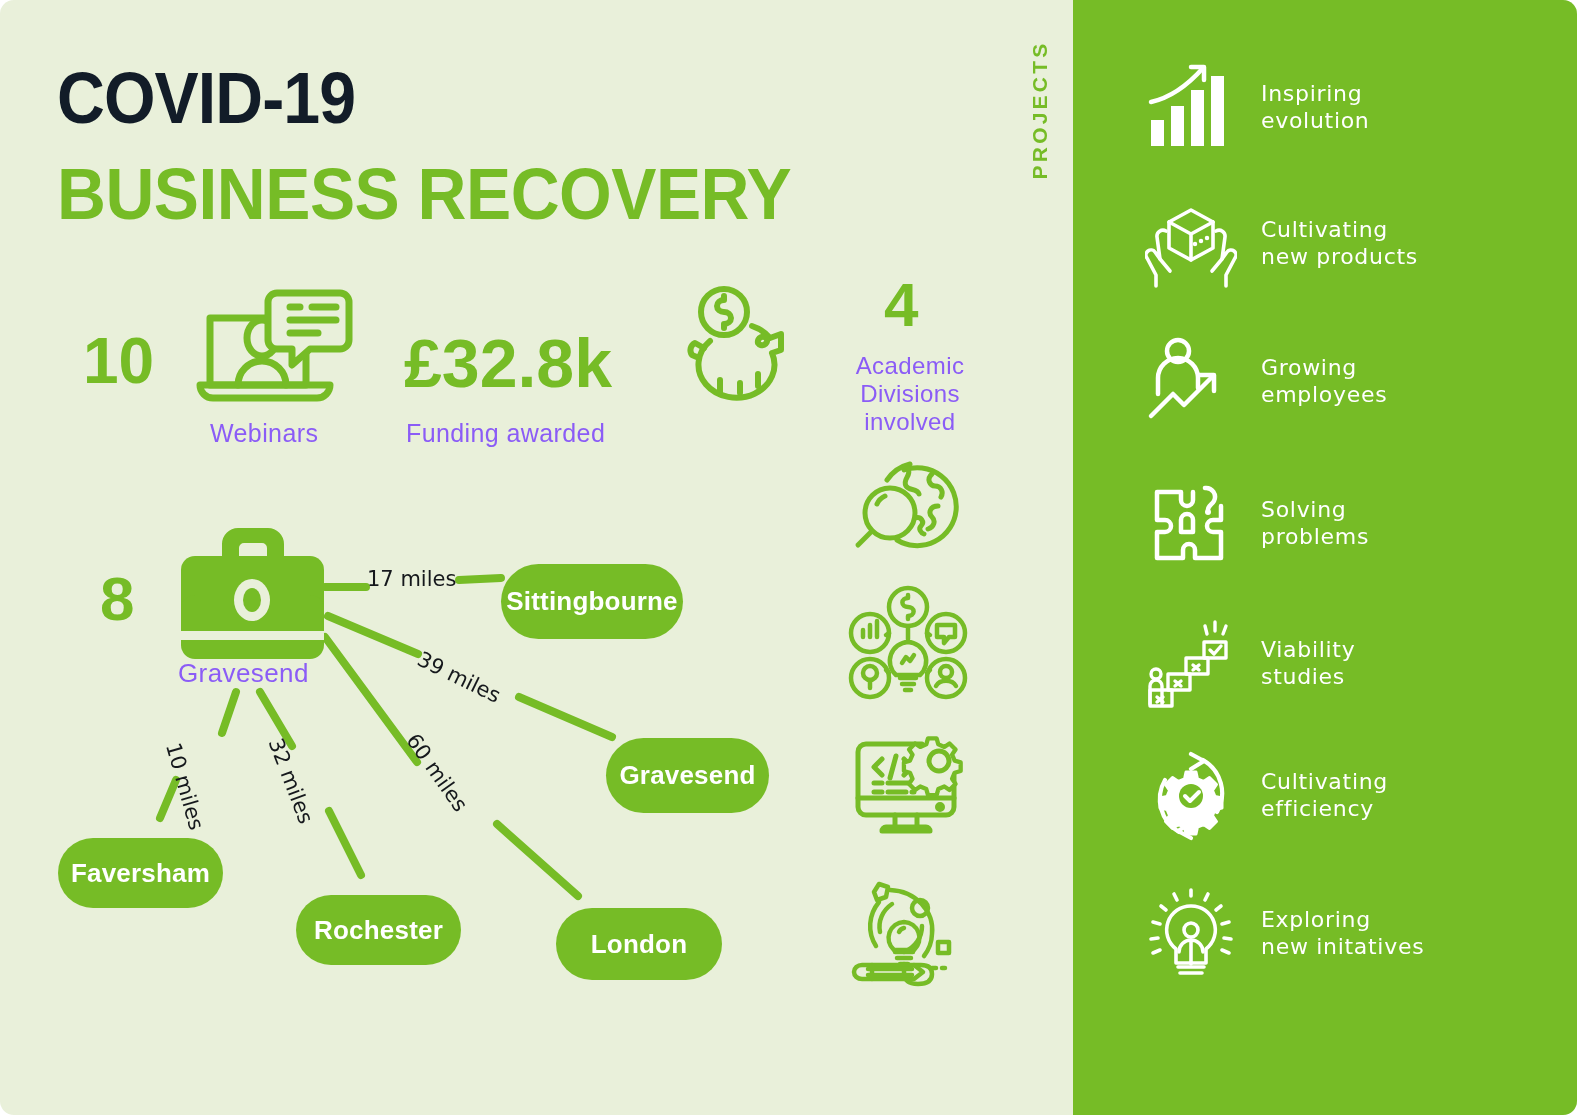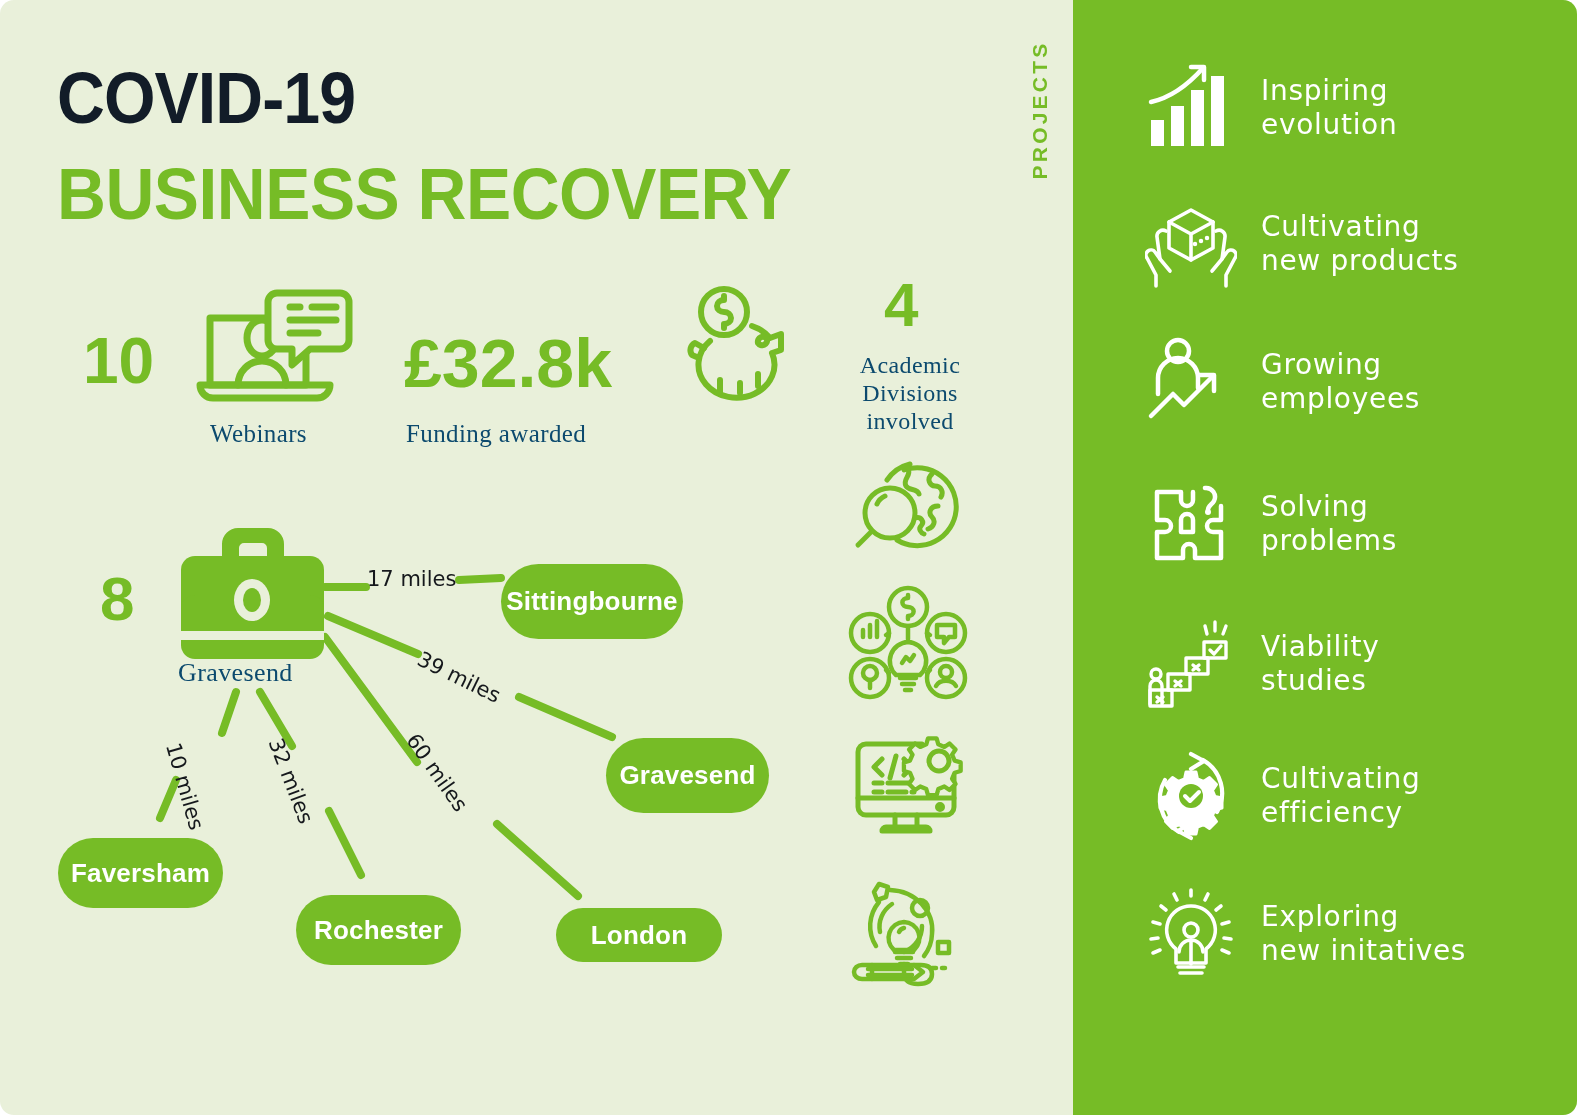--- a/index.html
+++ b/index.html
@@ -34,21 +34,21 @@
     font-family:"Liberation Sans",sans-serif;
   }
 
   .proj-row{
     position:absolute;left:1145px;
     display:flex;align-items:center;gap:24px;width:420px;
   }
   .proj-ico{width:92px;height:92px;flex:0 0 92px;display:block;}
   .proj-ico svg{width:92px;height:92px;display:block;}
   .proj-text{
-    color:#ffffff;font-size:28px;line-height:1.22;
+    color:#ffffff;font-size:22px;line-height:1.22;
     letter-spacing:.7px;font-weight:400;
     font-family:"DejaVu Sans",sans-serif;
     white-space:pre-line;
   }
 
   
   #title-covid{
     position:absolute;left:57px;top:62px;
     font-family:"Liberation Sans",sans-serif;
     font-weight:bold;font-size:72px;line-height:1;
@@ -64,22 +64,22 @@
   }
 
   
   .big-num{
     position:absolute;
     font-family:"Liberation Sans",sans-serif;
     font-weight:bold;color:#76BC26;line-height:1;
   }
   .stat-cap{
     position:absolute;
-    font-family:Liberation Serif, serif;
-    color:#0c4a6e;font-size:25px;line-height:1.16;letter-spacing:.4px;
+    font-family:Liberation Sans, sans-serif;
+    color:#8b5cf6;font-size:25px;line-height:1.16;letter-spacing:.4px;
   }
   #num-webinars{left:83px;top:329px;font-size:64px;}
   #cap-webinars{left:210px;top:419px;}
   #num-funding{left:404px;top:329px;font-size:68px;}
   #cap-funding{left:406px;top:419px;}
   #num-divisions{left:884px;top:274px;font-size:62px;}
   #cap-divisions{left:840px;top:352px;text-align:center;width:140px;font-size:24px;}
 
   .mid-ico{position:absolute;}
   .mid-ico svg{display:block;}
@@ -94,21 +94,21 @@
   .pill{
     position:absolute;
     background:#76BC26;border-radius:46px;
     display:flex;align-items:center;justify-content:center;
     color:#fff;font-weight:bold;
     font-family:"Liberation Sans",sans-serif;
     font-size:26px;letter-spacing:.2px;margin-top:24px;
   }
   #pill-sittingbourne{left:501px;top:540px;width:182px;height:75px;}
   #pill-gravesend{left:606px;top:714px;width:163px;height:75px;}
-  #pill-london{left:556px;top:884px;width:166px;height:54px;}
+  #pill-london{left:556px;top:884px;width:166px;height:72px;}
   #pill-rochester{left:296px;top:871px;width:165px;height:70px;}
   #pill-faversham{left:58px;top:814px;width:165px;height:70px;}
 
   .mile-lab{
     position:absolute;
     font-family:"DejaVu Sans",sans-serif;
     font-size:21px;color:#15181c;white-space:nowrap;
   }
   #m17{left:367px;top:567px;}
   #m39{left:424px;top:647px;transform:rotate(26deg);transform-origin:left top;}

